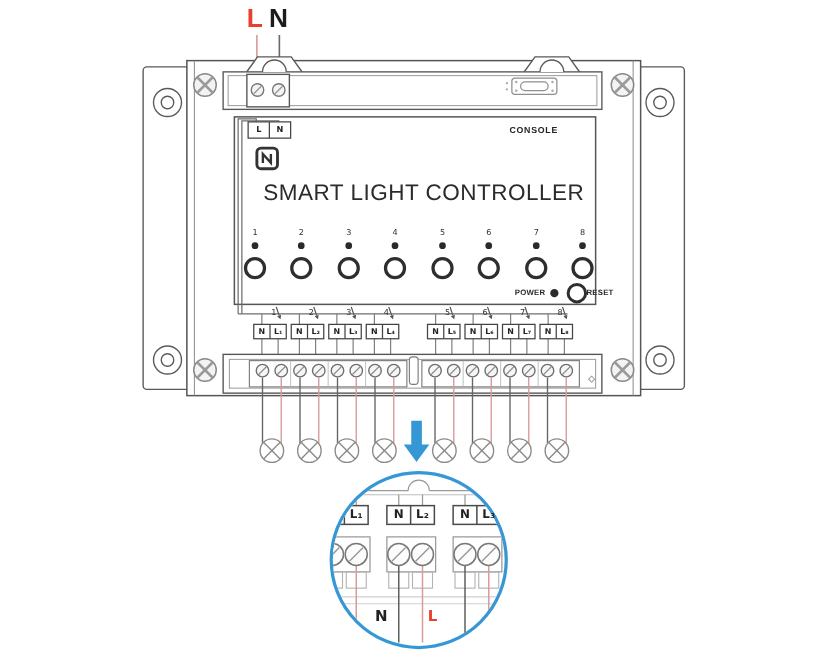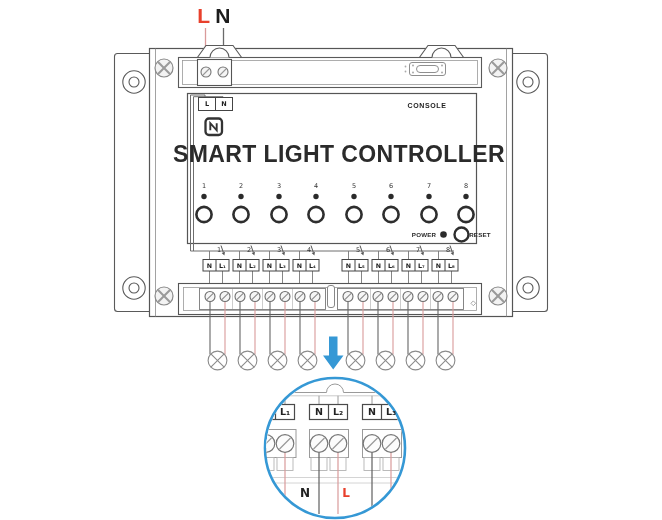--- a/index.html
+++ b/index.html
@@ -6,21 +6,21 @@
     --accent-red:#e8402c; --wire-red:#d99a9a; --accent-blue:#3598d5;
     --line:#555555; --text-dark:#2b2b2b; --wire-black:#666666;
   }
   html,body{margin:0;padding:0;background:#fff;}
   #stage{position:relative;width:662px;height:520px;background:#fff;overflow:hidden;
          font-family:"Liberation Sans",sans-serif;}
   #stage svg{position:absolute;left:0;top:0;}
   .lbl{position:absolute;white-space:nowrap;color:#333;transform:translate(-50%,-50%);line-height:1;}
   .big-in{font-size:21px;font-weight:bold;color:#1c1c1c;letter-spacing:.5px;}
   .big-in.red{color:var(--accent-red);}
-  .title{font-size:23px;font-weight:bold;color:var(--text-dark);letter-spacing:.4px;text-align:right;}
+  .title{font-size:18px;font-weight:normal;color:var(--text-dark);letter-spacing:.4px;text-align:right;}
   .console{font-size:7px;font-weight:bold;color:#222;letter-spacing:.6px;}
   .boxlab{font-size:6.5px;font-weight:bold;color:#222;font-family:"DejaVu Sans",sans-serif;}
   .lednum{font-size:6.5px;color:#333;font-family:"DejaVu Sans",sans-serif;}
   .chnum{font-size:6.5px;color:#333;font-family:"DejaVu Sans",sans-serif;}
   .cell{font-size:6.3px;font-weight:bold;color:#222;font-family:"DejaVu Sans",sans-serif;}
   .pwres{font-size:6.2px;font-weight:bold;color:#2a2a2a;letter-spacing:.2px;}
   .maglab{font-size:9.5px;font-weight:bold;color:#222;font-family:"DejaVu Sans",sans-serif;}
   .magwire{font-size:12px;font-weight:bold;color:#222;font-family:"DejaVu Sans",sans-serif;}
   .magwire.red{color:var(--accent-red);}
   .blue-fill{fill:var(--accent-blue);}

